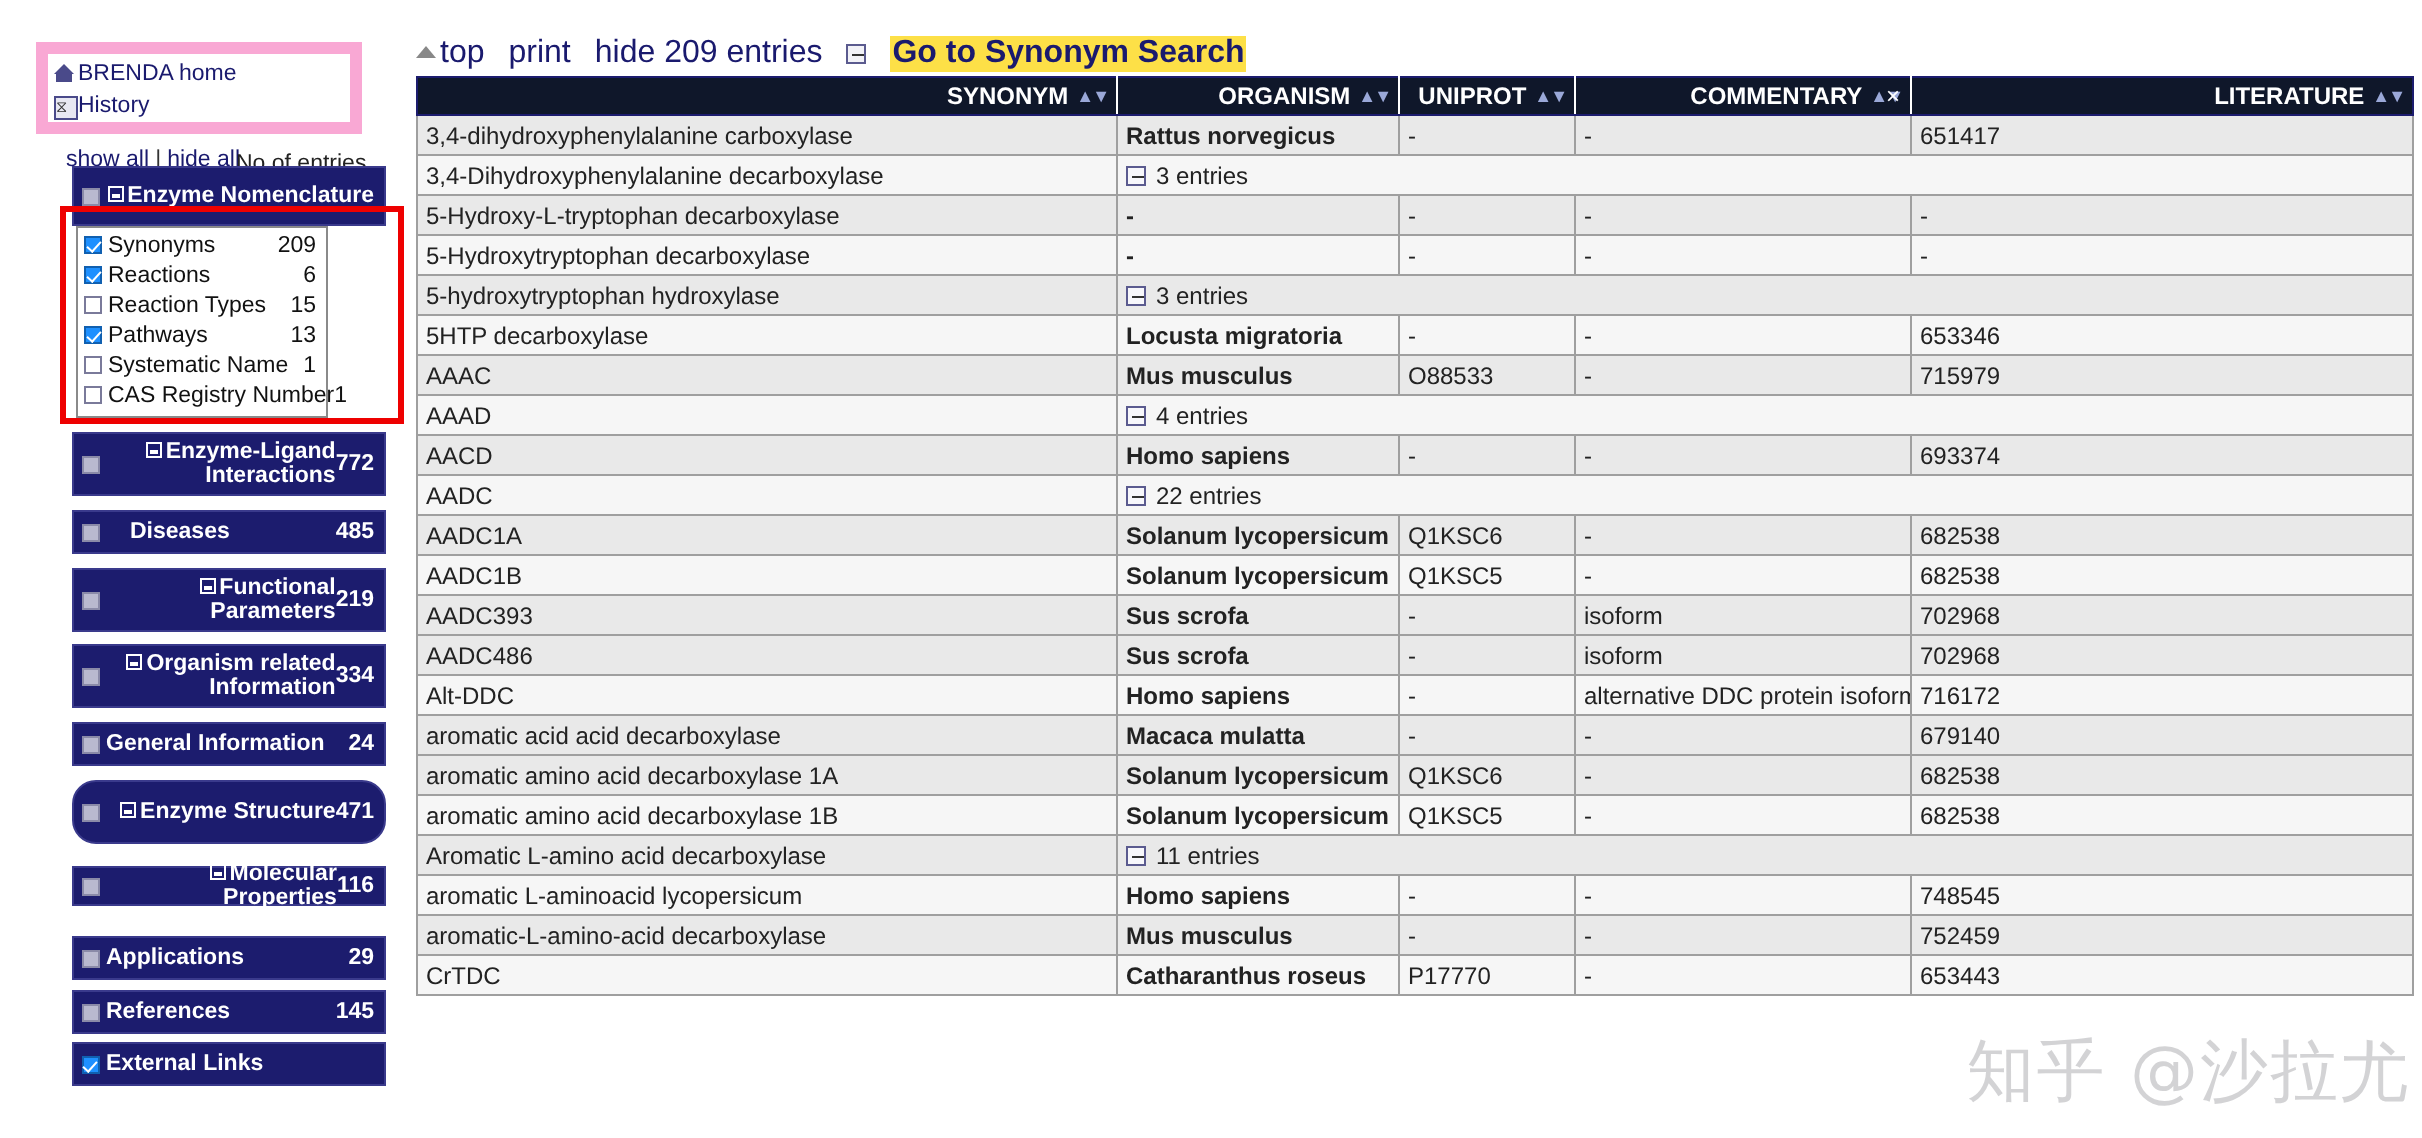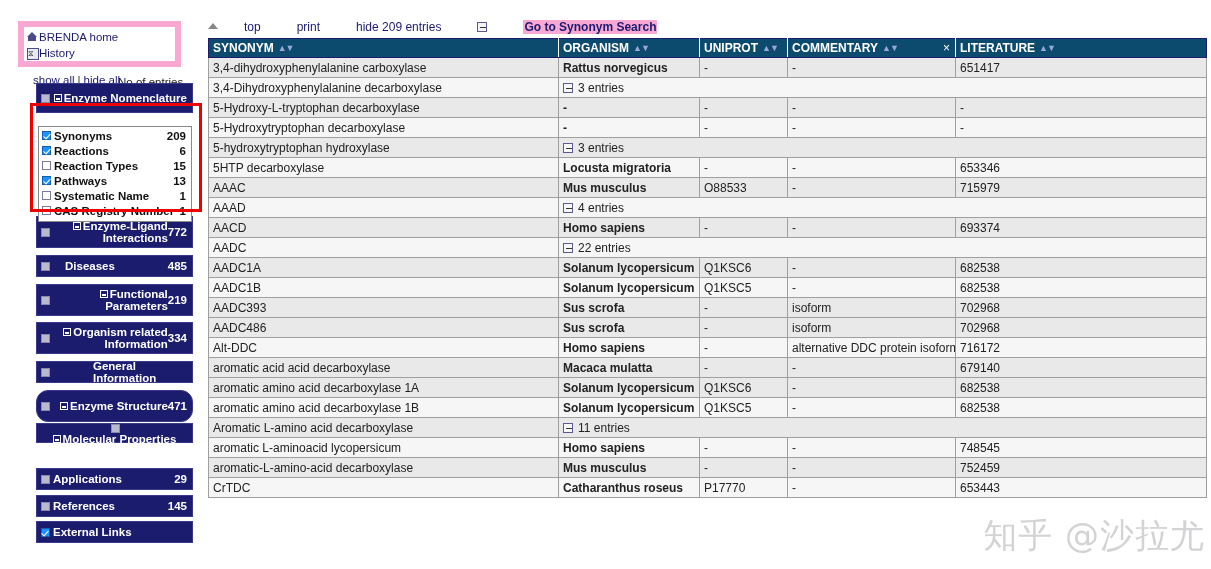--- a/index.html
+++ b/index.html
@@ -110,26 +110,25 @@
   .sec .expicon::before {
     content: ""; position: absolute; left: 1px; top: 3px;
     width: 4px; height: 1.5px; background: #ffffff;
   }
   .sec .lbl { flex: 1 1 auto; line-height: 12px; }
   .sec .cnt { flex: 0 0 auto; margin-right: 5px; text-align: right; }
   .sec.two-line .lbl { text-align: right; }
 
   
   .subbox {
-    position: absolute; left: 38px; top: 126px;
-    width: 154px; height: 96px;
+    position: absolute; left: 38px; top: 113px;
+    width: 126px; height: 96px;
     border: 1px solid #8a8a8a;
     background: #ffffff;
     padding: 1px 0;
-    font-weight: bold;
   }
   .subrow {
     display: flex; align-items: center;
     height: 15px;
     font-size: 11.5px;
     color: #111;
     padding-left: 3px;
   }
   .subrow .scb {
     width: 9px; height: 9px;
@@ -157,23 +156,22 @@
     pointer-events: none;
   }
 
   
   #main { position: absolute; left: 205px; top: 0; width: 1006px; height: 569px; }
 
   .toolbar {
     position: absolute; left: 3px; top: 18px;
     height: 17px;
     display: flex; align-items: center;
-    font-size: 12px; color: #1a1a6e;
+    font-size: 16px; color: #1a1a6e;
     white-space: nowrap;
-    gap: 24px;
   }
   .toolbar .tri {
     display: inline-block; width: 0; height: 0;
     border-left: 5px solid transparent;
     border-right: 5px solid transparent;
     border-bottom: 7px solid transparent;
     position: relative; margin-right: 2px;
   }
   .toolbar .tri::after {
     content: ""; position: absolute; left: -5px; top: 0px;
@@ -188,36 +186,36 @@
     border: 1px solid #5b5b8f; position: relative;
     margin-right: 12px;
     background: #f2f2f7;
   }
   .toolbar .boxicon::before {
     content: ""; position: absolute; left: 2px; top: 4px;
     width: 6px; height: 1.5px; background: #333;
   }
   .toolbar .gotolink {
     color: #1a1a6e; font-weight: bold; cursor: pointer;
-    background: #f9a8d4; padding: 0 1px;
+    background: #fde047; padding: 0 1px;
   }
 
   table.grid {
     position: absolute; left: 3px; top: 38px;
     width: 998px;
     border-collapse: collapse;
     font-size: 12px;
     table-layout: fixed;
   }
   table.grid th {
-    background: #0c4a6e;
+    background: #0f172a;
     color: #ffffff;
     font-weight: bold;
     font-size: 12px;
-    text-align: left;
+    text-align: right;
     padding: 2px 4px;
     height: 19px;
     border: 1px solid #1c1c6e;
     border-right: 1px solid #ffffff;
     white-space: nowrap;
     position: relative;
   }
   table.grid th:last-child { border-right: 1px solid #1c1c6e; }
   .sortarrows {
     display: inline-block;
@@ -311,31 +309,31 @@
         <div class="sec two-line" style="top: 284px; height: 32px;">
           <span class="cb"></span>
           <span class="lbl"><span class="expicon"></span><span>Functional Parameters</span></span>
           <span class="cnt">219</span>
         </div>
         <div class="sec two-line" style="top: 322px; height: 32px;">
           <span class="cb"></span>
           <span class="lbl"><span class="expicon"></span><span>Organism related Information</span></span>
           <span class="cnt">334</span>
         </div>
-        <div class="sec" style="top: 361px; height: 22px; gap: 40px;">
+        <div class="sec" style="top: 361px; height: 22px;">
           <span class="cb"></span>
           <span class="lbl"><span>General Information</span></span>
           <span class="cnt">24</span>
         </div>
         <div class="sec two-line" style="top: 390px; height: 32px; border-radius: 12px;">
           <span class="cb"></span>
           <span class="lbl"><span class="expicon"></span><span>Enzyme Structure</span></span>
           <span class="cnt">471</span>
         </div>
-        <div class="sec two-line" style="top: 423px; height: 20px; flex-direction: column;">
+        <div class="sec two-line" style="top: 433px; height: 20px;">
           <span class="cb"></span>
           <span class="lbl"><span class="expicon"></span><span>Molecular Properties</span></span>
           <span class="cnt">116</span>
         </div>
         <div class="sec" style="top: 468px; height: 22px;">
           <span class="cb"></span>
           <span class="lbl"><span>Applications</span></span>
           <span class="cnt">29</span>
         </div>
         <div class="sec" style="top: 495px; height: 22px;">

